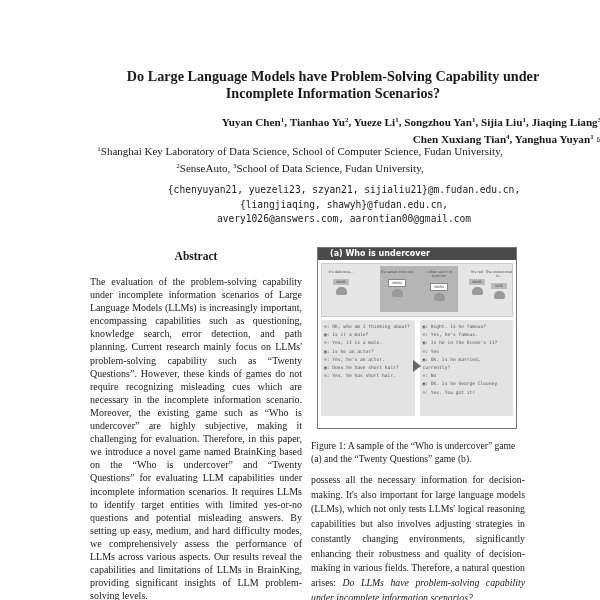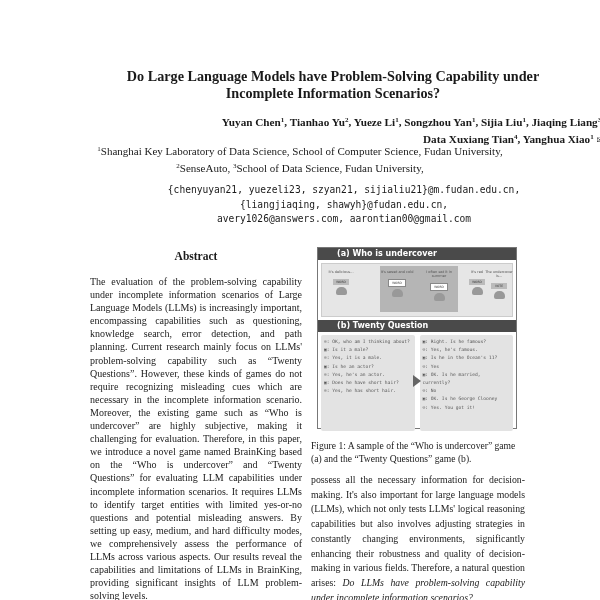--- a/index.html
+++ b/index.html
@@ -6,21 +6,21 @@
   body { width: 600px; height: 600px; overflow: hidden; position: relative; font-family: "Liberation Serif", serif; color: #1a1a1a; }
   .title { position: absolute; top: 68px; left: 0; width: 600px; text-align: center; font-weight: bold; font-size: 14.2px; line-height: 17px; padding-left: 33px; }
   .authors { position: absolute; top: 113px; left: 0; width: 592px; text-align: right; font-weight: bold; font-size: 11.2px; line-height: 15px; margin-left: 12px; }
   .affil { position: absolute; top: 142px; left: 0; width: 600px; text-align: center; font-size: 11px; line-height: 14.5px; }
   .emails { position: absolute; top: 183px; left: 0; width: 600px; text-align: center; font-family: "DejaVu Sans Mono", monospace; font-size: 9.6px; line-height: 14.5px; margin-left: 44px; }
   sup { font-size: 7px; vertical-align: 4px; }
   .abs-head { position: absolute; top: 250px; left: 90px; width: 212px; text-align: center; font-weight: bold; font-size: 11.5px; }
   .abs-body { position: absolute; top: 275px; left: 90px; width: 212px; font-size: 10px; line-height: 13.1px; text-align: justify; hyphens: auto; }
   .abs-body p { margin: 0; }
   .fig { position: absolute; top: 247px; left: 317px; width: 198px; height: 180px; border: 1px solid #777; background: #fff; }
-  .fig-head { background: #4a4a4a; color: #fff; font-family: "DejaVu Sans", sans-serif; font-weight: bold; font-size: 8px; height: 12px; line-height: 12px; padding-left: 19px; }
+  .fig-head { background: #4a4a4a; color: #fff; font-family: "DejaVu Sans", sans-serif; font-weight: bold; font-size: 8px; height: 12px; line-height: 12px; padding-left: 12px; }
   .panel-a { height: 52px; margin: 3px; background: #e6e6e6; border: 1px solid #ccc; position: relative; }
   .player { position: absolute; top: 6px; width: 34px; text-align: center; font-family: "DejaVu Sans", sans-serif; font-size: 3.5px; color: #555; }
   .card { display: block; margin: 5px auto 2px; width: 16px; height: 6px; background: #bbb; font-size: 3px; line-height: 6px; color: #333; }
   .card.white { background: #fff; border: 1px solid #888; width: 16px; }
   .face { display: block; margin: 0 auto; width: 11px; height: 8px; border-radius: 5px 5px 2px 2px; background: #999; }
   .shade { position: absolute; left: 58px; top: 2px; width: 78px; height: 46px; background: #b5b5b5; }
   .panel-b { margin: 3px; display: flex; gap: 5px; position: relative; }
   .chat { flex: 1; background: #e3e3e3; border-radius: 2px; padding: 3px; font-family: "DejaVu Sans Mono", monospace; font-size: 4.6px; line-height: 8.2px; color: #555; height: 90px; overflow: hidden; }
   .arrow { position: absolute; left: 92px; top: 40px; width: 0; height: 0; border-top: 6px solid transparent; border-bottom: 6px solid transparent; border-left: 8px solid #666; }
   .caption { position: absolute; top: 439px; left: 311px; width: 214px; font-size: 9.6px; line-height: 13px; }
@@ -40,22 +40,22 @@
 <div class="authors">
   <div>
     <span><span>Yuyan Chen</span><sup>1</sup></span>,
     <span><span>Tianhao Yu</span><sup>2</sup></span>,
     <span><span>Yueze Li</span><sup>1</sup></span>,
     <span><span>Songzhou Yan</span><sup>1</sup></span>,
     <span><span>Sijia Liu</span><sup>1</sup></span>,
     <span><span>Jiaqing Liang</span><sup>3</sup></span>,
   </div>
   <div>
-    <span><span>Data Xuxiang Tian</span><sup>4</sup></span>,
-    <span><span>Yanghua Xiao</span><sup>1</sup></span>
+    <span><span>Chen Xuxiang Tian</span><sup>4</sup></span>,
+    <span><span>Yanghua Yuyan</span><sup>1</sup></span>
     <span class="mail-icon">✉</span>
   </div>
 </div>
 
 <div class="affil">
   <div><sup>1</sup><span>Shanghai Key Laboratory of Data Science, School of Computer Science, Fudan University,</span></div>
   <div><sup>2</sup><span>SenseAuto, </span><sup>3</sup><span>School of Data Science, Fudan University,</span></div>
 </div>
 
 <div class="emails">
@@ -92,21 +92,20 @@
       <span>It's red</span>
       <span class="card">WORD</span>
       <span class="face"></span>
     </div>
     <div class="player" style="left:160px">
       <span>The undercover is...</span>
       <span class="card">VOTE</span>
       <span class="face"></span>
     </div>
   </div>
-  <div class="fig-head">(b) Twenty Question</div>
   <div class="panel-b">
     <div class="chat">
       <div>☺: OK, who am I thinking about?</div>
       <div>▣: Is it a male?</div>
       <div>☺: Yes, it is a male.</div>
       <div>▣: Is he an actor?</div>
       <div>☺: Yes, he's an actor.</div>
       <div>▣: Does he have short hair?</div>
       <div>☺: Yes, he has short hair.</div>
     </div>

